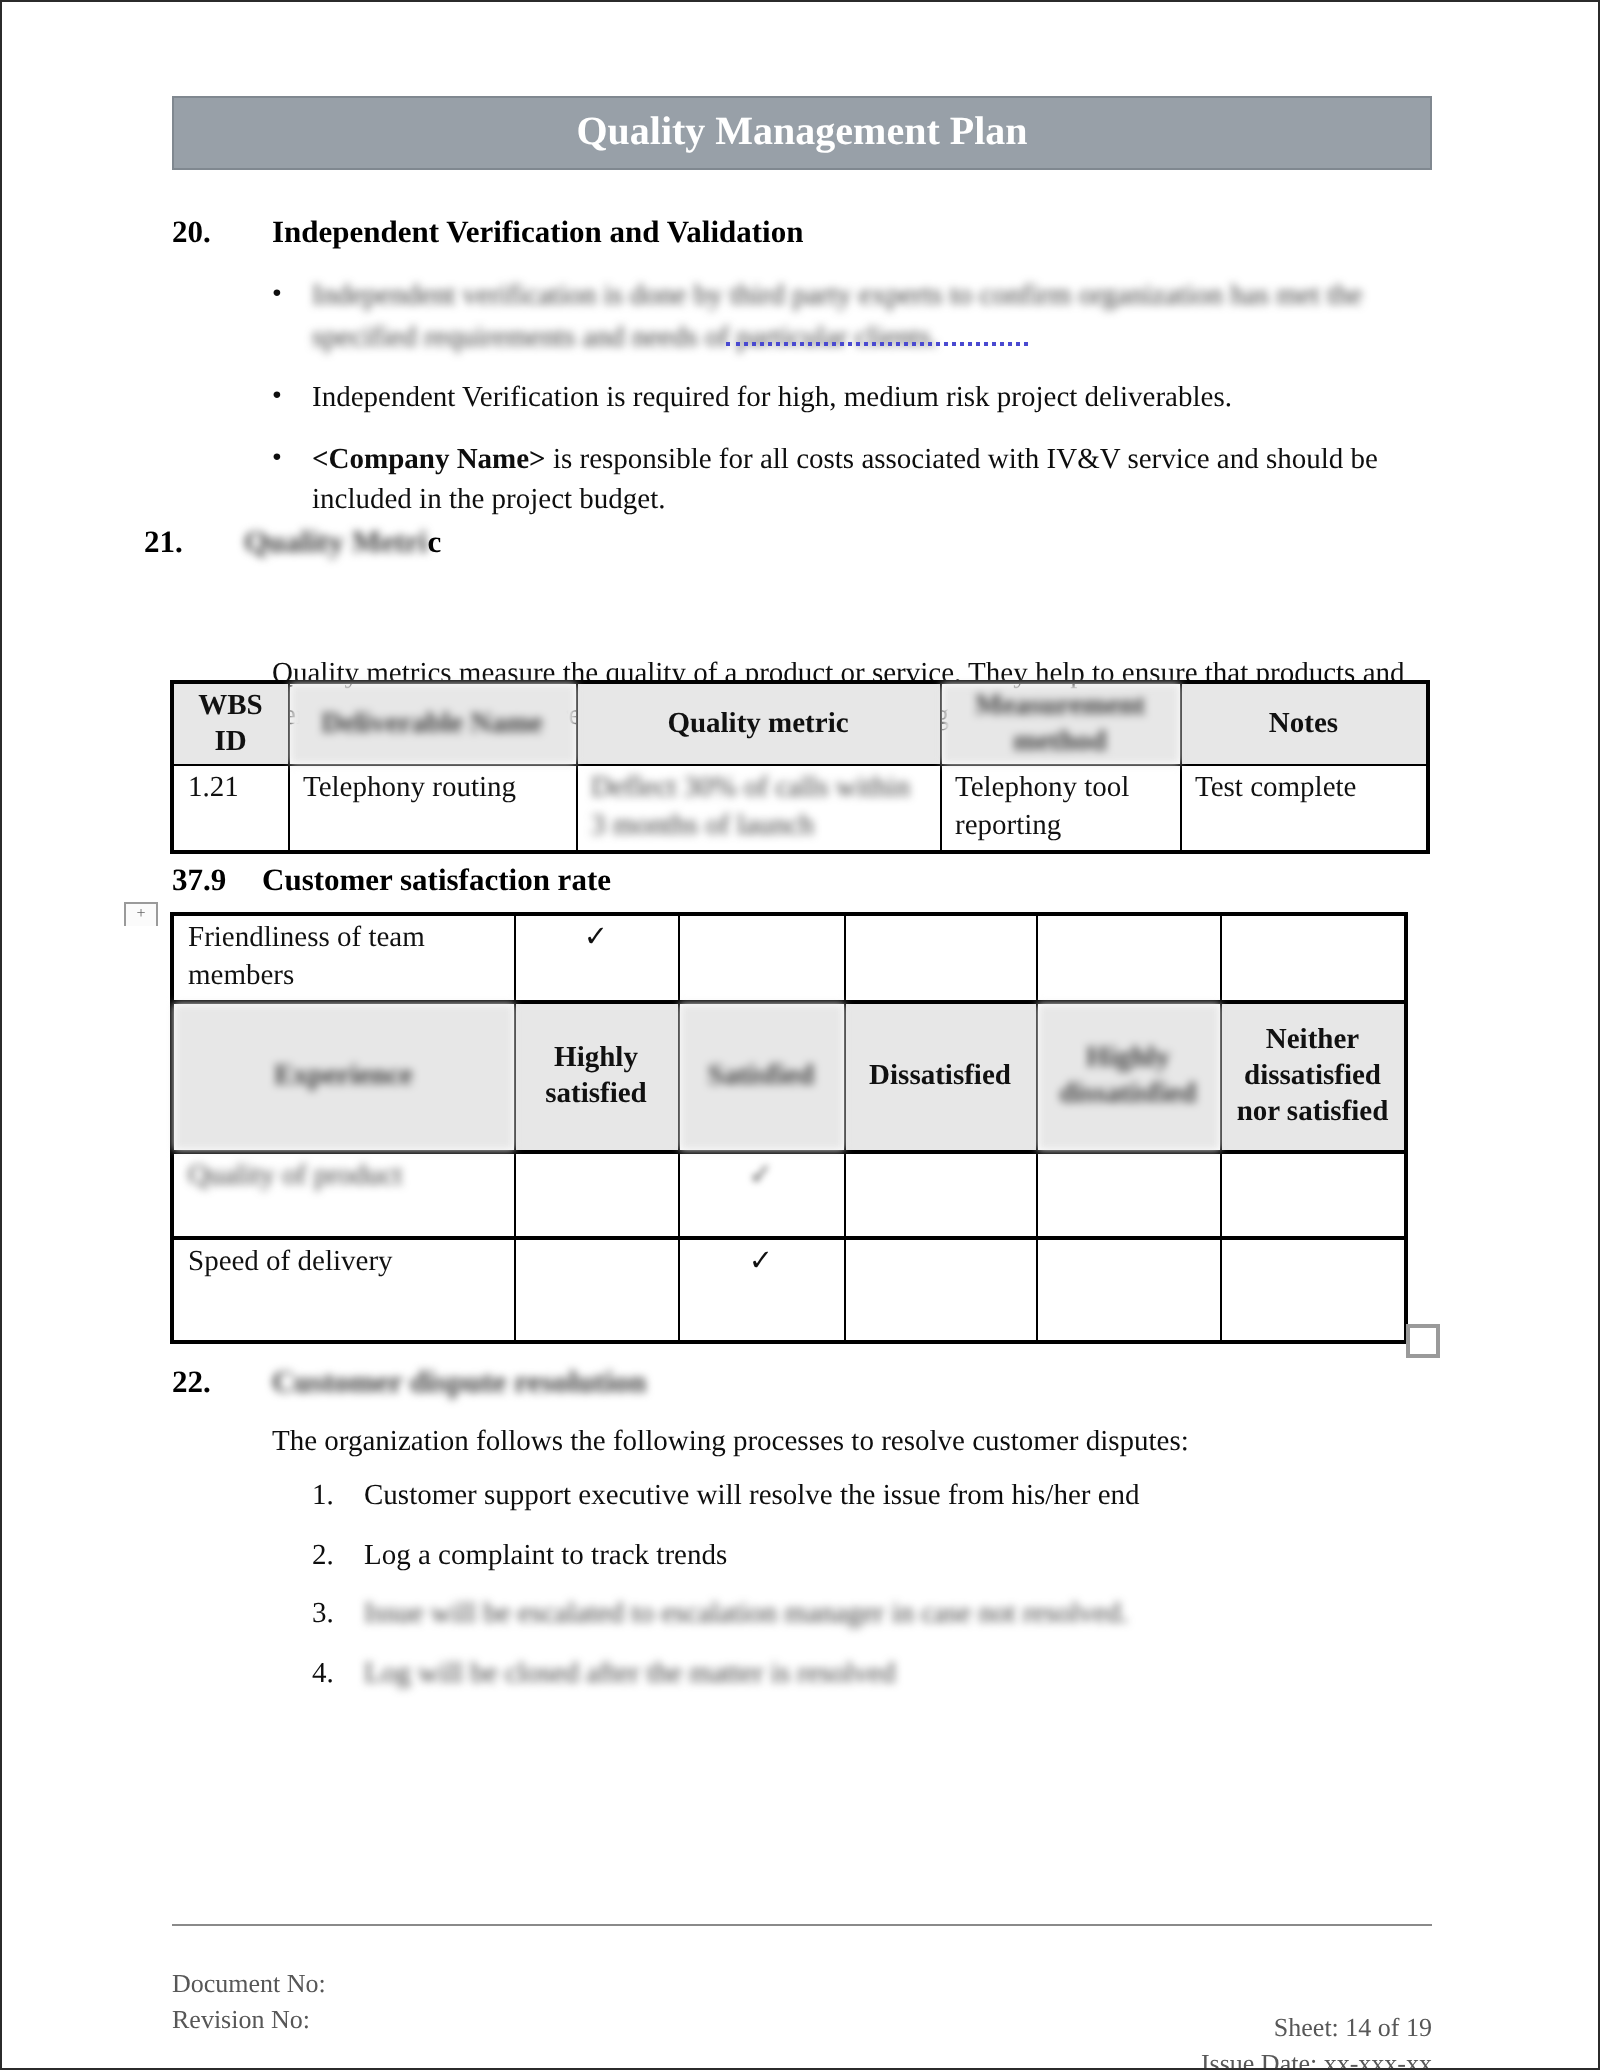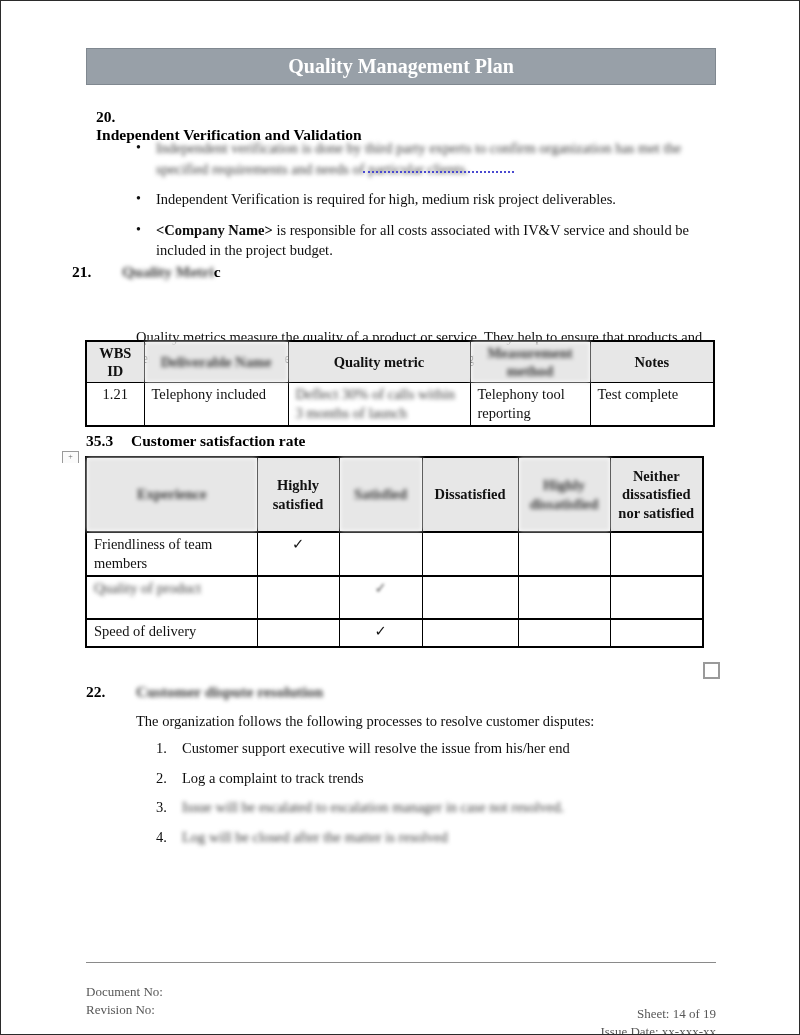--- a/index.html
+++ b/index.html
@@ -48,21 +48,21 @@
   
   table { border-collapse: collapse; table-layout: fixed; }
   .doc-table { position: absolute; left: 84px; border-radius: 21px; }
   .doc-table th, .doc-table td { border: 1px solid #000; }
   .doc-table { border: 2px solid #000; }
   .doc-table th {
     background: #e7e7e7; font-weight: 700; font-size: 14.5px;
     text-align: center; vertical-align: middle; padding: 2px 4px; line-height: 1.25;
   }
   .doc-table td { font-size: 14.5px; vertical-align: top; padding: 2px 7px; line-height: 1.3; }
-  .td-center { text-align: center; }
+  .td-center { text-align: left; }
   .sat-table tr { border-top: 2px solid #000; }
   .check-cell { text-align: center; font-size: 15px; padding-top: 7px; }
 
   
   .move-handle {
     position: absolute; left: 61px; top: 450px; width: 17px; height: 12px;
     border: 1px solid #9a9a9a; border-bottom: none;
     font-size: 8px; line-height: 9px; text-align: center; color: #666;
     background: #fbfbfb;
   }
@@ -87,21 +87,21 @@
 </style>
 </head>
 <body>
 
 <div class="page">
 
   <div class="banner">
     <span>Quality Management Plan</span>
   </div>
 
-  <div class="sec-heading" style="left:95px; top:107px; width:630px;flex-direction:column;">
+  <div class="sec-heading" style="left:85px; top:107px; width:630px;">
     <span class="sec-num">20.</span>
     <span>Independent Verification and Validation</span>
   </div>
 
   <div class="bullets body-text">
     <div class="bullet">
       <span class="bullet-marker">•</span>
       <span class="bullet-text blur">Independent verification is done by third party experts to confirm organization has met the specified requirements and needs of particular clients.</span>
     </div>
     <div class="bullet">
@@ -134,70 +134,70 @@
     <tbody>
         <tr style="height:36px;">
       <th>WBS ID</th>
       <th class="blur">Deliverable Name</th>
       <th>Quality metric</th>
       <th class="blur">Measurement method</th>
       <th>Notes</th>
     </tr>
     <tr style="height:38px;">
       <td class="td-center">1.21</td>
-      <td>Telephony included</td>
+      <td>Telephony routing</td>
       <td class="blur">Deflect 30% of calls within 3 months of launch</td>
       <td>Telephony tool reporting</td>
       <td>Test complete</td>
     </tr>
   </tbody>
     </table>
 
   <div class="sec-heading" style="left:85px; top:431px; width:630px;">
-    <span class="sec-num-sub">35.3</span>
+    <span class="sec-num-sub">37.9</span>
     <span>Customer satisfaction rate</span>
   </div>
 
   <div class="move-handle">+</div>
 
   <table class="doc-table sat-table" style="top:455px; width:617px;">
     <colgroup>
         <col style="width:171px">
         <col style="width:82px">
         <col style="width:83px">
         <col style="width:96px">
         <col style="width:92px">
         <col style="width:93px">
       </colgroup>
     <tbody>
-        <tr style="height:75px;">
+        <tr style="height:42px;">
+      <td>Friendliness of team members</td>
+      <td class="check-cell">✓</td>
+      <td class="check-cell"></td>
+      <td class="check-cell"></td>
+      <td class="check-cell"></td>
+      <td class="check-cell"></td>
+    </tr>
+    <tr style="height:75px;">
       <th class="blur">Experience</th>
       <th>Highly satisfied</th>
       <th class="blur">Satisfied</th>
       <th>Dissatisfied</th>
       <th class="blur">Highly dissatisfied</th>
       <th>Neither dissatisfied nor satisfied</th>
     </tr>
-    <tr style="height:42px;">
-      <td>Friendliness of team members</td>
-      <td class="check-cell">✓</td>
-      <td class="check-cell"></td>
-      <td class="check-cell"></td>
-      <td class="check-cell"></td>
-      <td class="check-cell"></td>
-    </tr>
     <tr style="height:43px;">
       <td class="blur">Quality of product</td>
       <td class="check-cell"></td>
       <td class="check-cell blur-soft">✓</td>
       <td class="check-cell"></td>
       <td class="check-cell"></td>
       <td class="check-cell"></td>
     </tr>
-    <tr style="height:28px;">
+    <tr style="height:52px;">
       <td>Speed of delivery</td>
       <td class="check-cell"></td>
       <td class="check-cell">✓</td>
       <td class="check-cell"></td>
       <td class="check-cell"></td>
       <td class="check-cell"></td>
     </tr>
   </tbody>
     </table>
 

